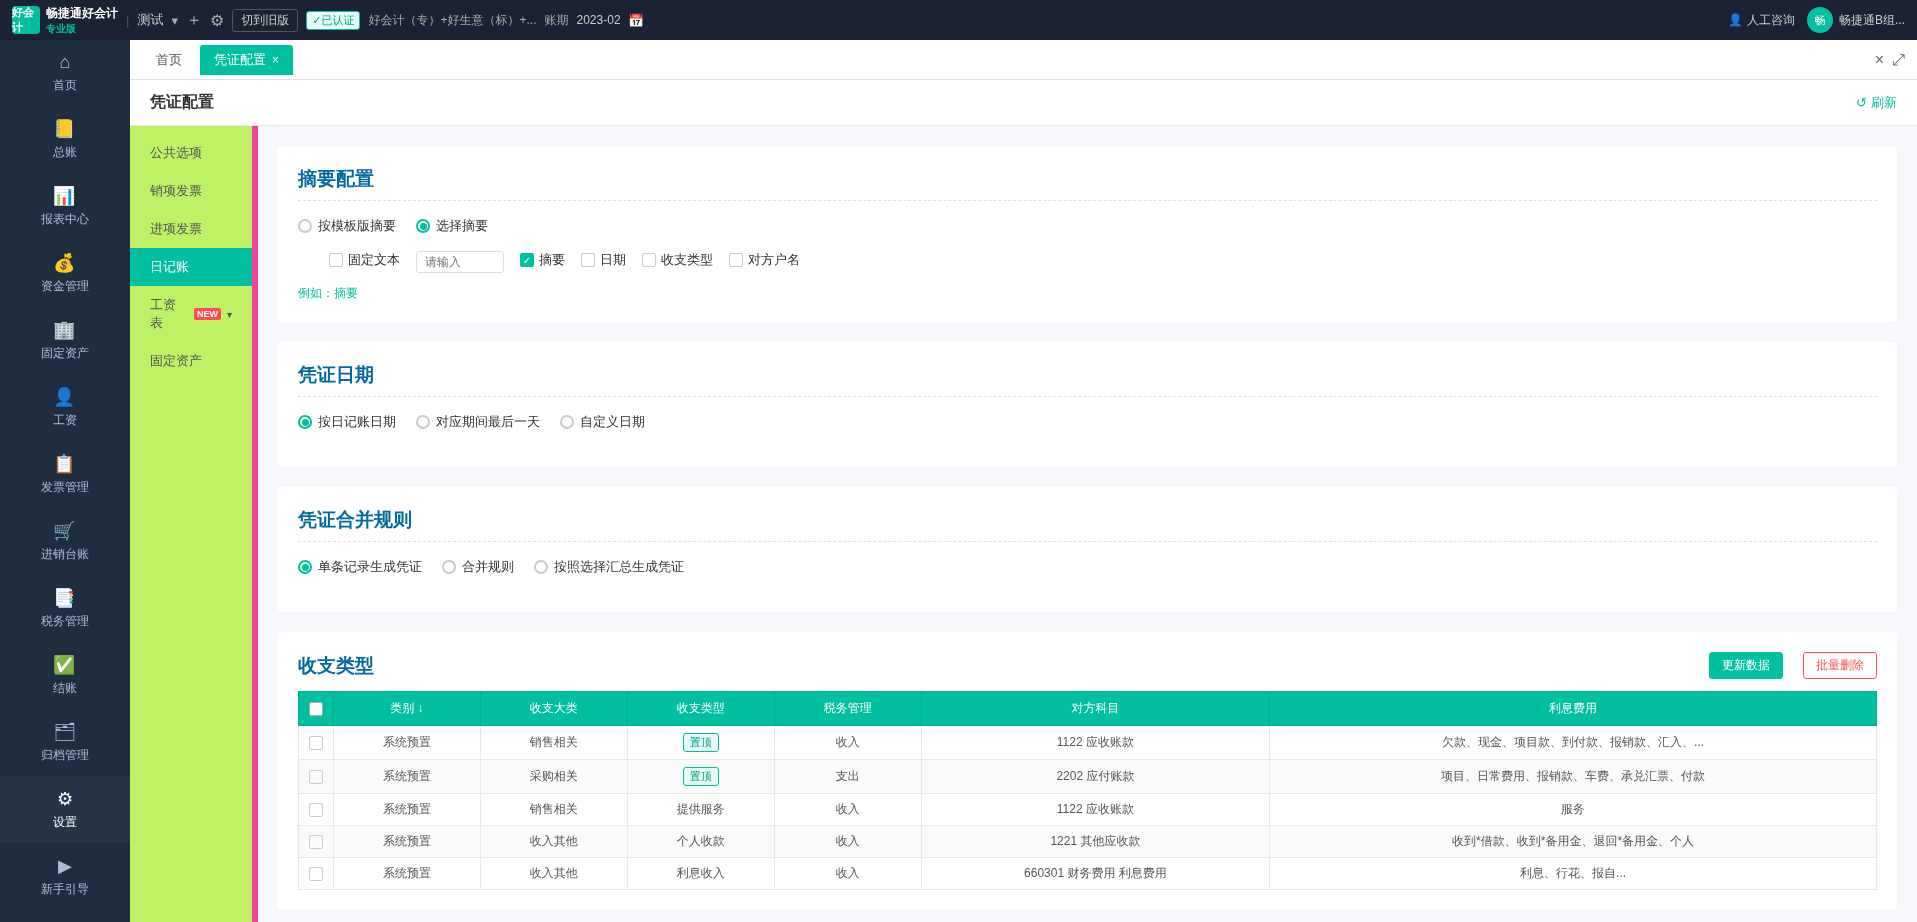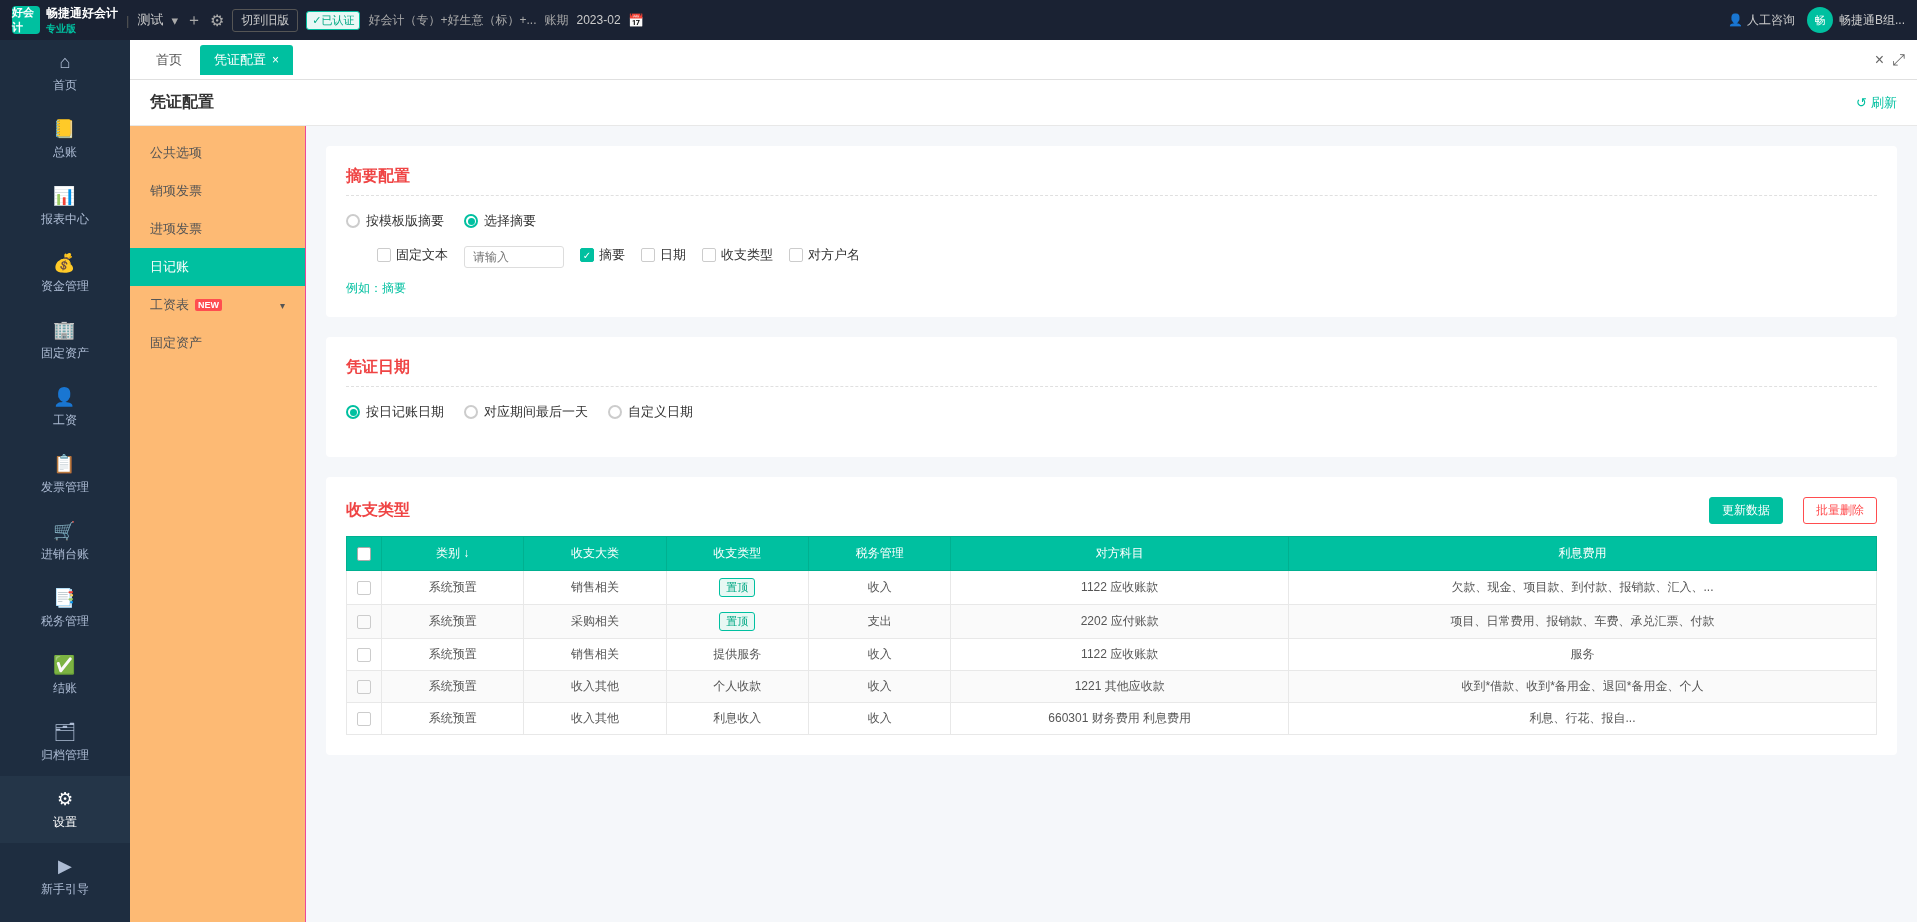--- a/index.html
+++ b/index.html
@@ -41,47 +41,47 @@
 
     
     .page-header { background: #fff; padding: 12px 20px; border-bottom: 1px solid #e8e8e8; display: flex; align-items: center; justify-content: space-between; flex-shrink: 0; }
     .page-title { font-size: 16px; font-weight: bold; color: #333; }
     .refresh-btn { color: #00c0a0; font-size: 13px; cursor: pointer; display: flex; align-items: center; gap: 4px; }
 
     
     .two-col { display: flex; flex: 1; overflow: hidden; }
 
     
-    .left-nav { width: 176px; background: #fdba74; border-right: 1px solid #ec4899; flex-shrink: 0; padding-top: 8px; overflow-y: auto; }
+    .left-nav { width: 128px; background: #bef264; border-right: 6px solid #ec4899; flex-shrink: 0; padding-top: 8px; overflow-y: auto; }
     .left-nav-item { padding: 10px 20px; font-size: 13px; color: #555; cursor: pointer; position: relative; display: flex; align-items: center; gap: 6px; }
     .left-nav-item.active { background: #00c0a0; color: #fff; }
     .new-badge { background: #ff4d4f; color: #fff; font-size: 9px; padding: 1px 3px; border-radius: 2px; font-weight: bold; }
     .left-nav-arrow { margin-left: auto; font-size: 10px; }
 
     
     .main-content { flex: 1; overflow-y: auto; padding: 20px; background: #f5f7fa; }
 
     
     .section { background: #fff; border-radius: 4px; margin-bottom: 20px; padding: 20px; }
-    .section-title { font-size: 16px; font-weight: bold; color: #ef4444; margin-bottom: 16px; padding-bottom: 8px; border-bottom: 1px dashed #e0e0e0; }
+    .section-title { font-size: 19px; font-weight: bold; color: #0369a1; margin-bottom: 16px; padding-bottom: 8px; border-bottom: 1px dashed #e0e0e0; }
 
     
     .radio-group { display: flex; align-items: center; gap: 20px; margin-bottom: 16px; }
     .radio-item { display: flex; align-items: center; gap: 6px; cursor: pointer; font-size: 13px; }
     .radio-circle { width: 14px; height: 14px; border-radius: 50%; border: 2px solid #ccc; display: flex; align-items: center; justify-content: center; }
     .radio-circle.checked { border-color: #00c0a0; }
     .radio-dot { width: 7px; height: 7px; border-radius: 50%; background: #00c0a0; }
 
     
     .checkbox-row { display: flex; align-items: flex-start; gap: 16px; margin-bottom: 12px; padding-left: 31px; }
     .checkbox-item { display: flex; align-items: center; gap: 5px; cursor: pointer; font-size: 13px; }
     .checkbox-box { width: 14px; height: 14px; border: 1px solid #ccc; border-radius: 2px; display: flex; align-items: center; justify-content: center; }
     .checkbox-box.checked { background: #00c0a0; border-color: #00c0a0; }
     .checkbox-check { color: #fff; font-size: 10px; }
-    .text-input-small { border: 1px solid #ddd; border-radius: 3px; padding: 3px 8px; font-size: 12px; width: 100px; outline: none; color: #999; }
+    .text-input-small { border: 1px solid #ddd; border-radius: 3px; padding: 3px 8px; font-size: 12px; width: 88px; outline: none; color: #999; }
 
     
     .example-text { color: #00c0a0; font-size: 12px; margin-top: 4px; }
 
     
     .table-header-row { display: flex; justify-content: flex-end; gap: 20px; margin-bottom: 8px; }
     .table-btn { padding: 4px 12px; border-radius: 3px; font-size: 12px; cursor: pointer; border: 1px solid; }
     .btn-primary { background: #00c0a0; color: #fff; border-color: #00c0a0; }
     .btn-danger { background: #fff; color: #ff4d4f; border-color: #ff4d4f; }
 
@@ -301,20 +301,39 @@
                 <div class="radio-circle"></div>
                 <span>对应期间最后一天</span>
               </div>
               <div class="radio-item">
                 <div class="radio-circle"></div>
                 <span>自定义日期</span>
               </div>
             </div>
           </div>
 
+          <div class="section">
+            <div class="section-title">凭证合并规则</div>
+            <div class="radio-group">
+              <div class="radio-item">
+                <div class="radio-circle checked">
+                  <div class="radio-dot"></div>
+                </div>
+                <span>单条记录生成凭证</span>
+              </div>
+              <div class="radio-item">
+                <div class="radio-circle"></div>
+                <span>合并规则</span>
+              </div>
+              <div class="radio-item">
+                <div class="radio-circle"></div>
+                <span>按照选择汇总生成凭证</span>
+              </div>
+            </div>
+          </div>
 
           <div class="section">
             <div style="display:flex;justify-content:space-between;align-items:center;margin-bottom:12px;">
               <div class="section-title" style="border:none;margin:0;padding:0;">收支类型</div>
               <div class="table-header-row" style="margin:0;">
                 <button class="table-btn btn-primary">更新数据</button>
                 <button class="table-btn btn-danger">批量删除</button>
               </div>
             </div>
             <table class="data-table">

